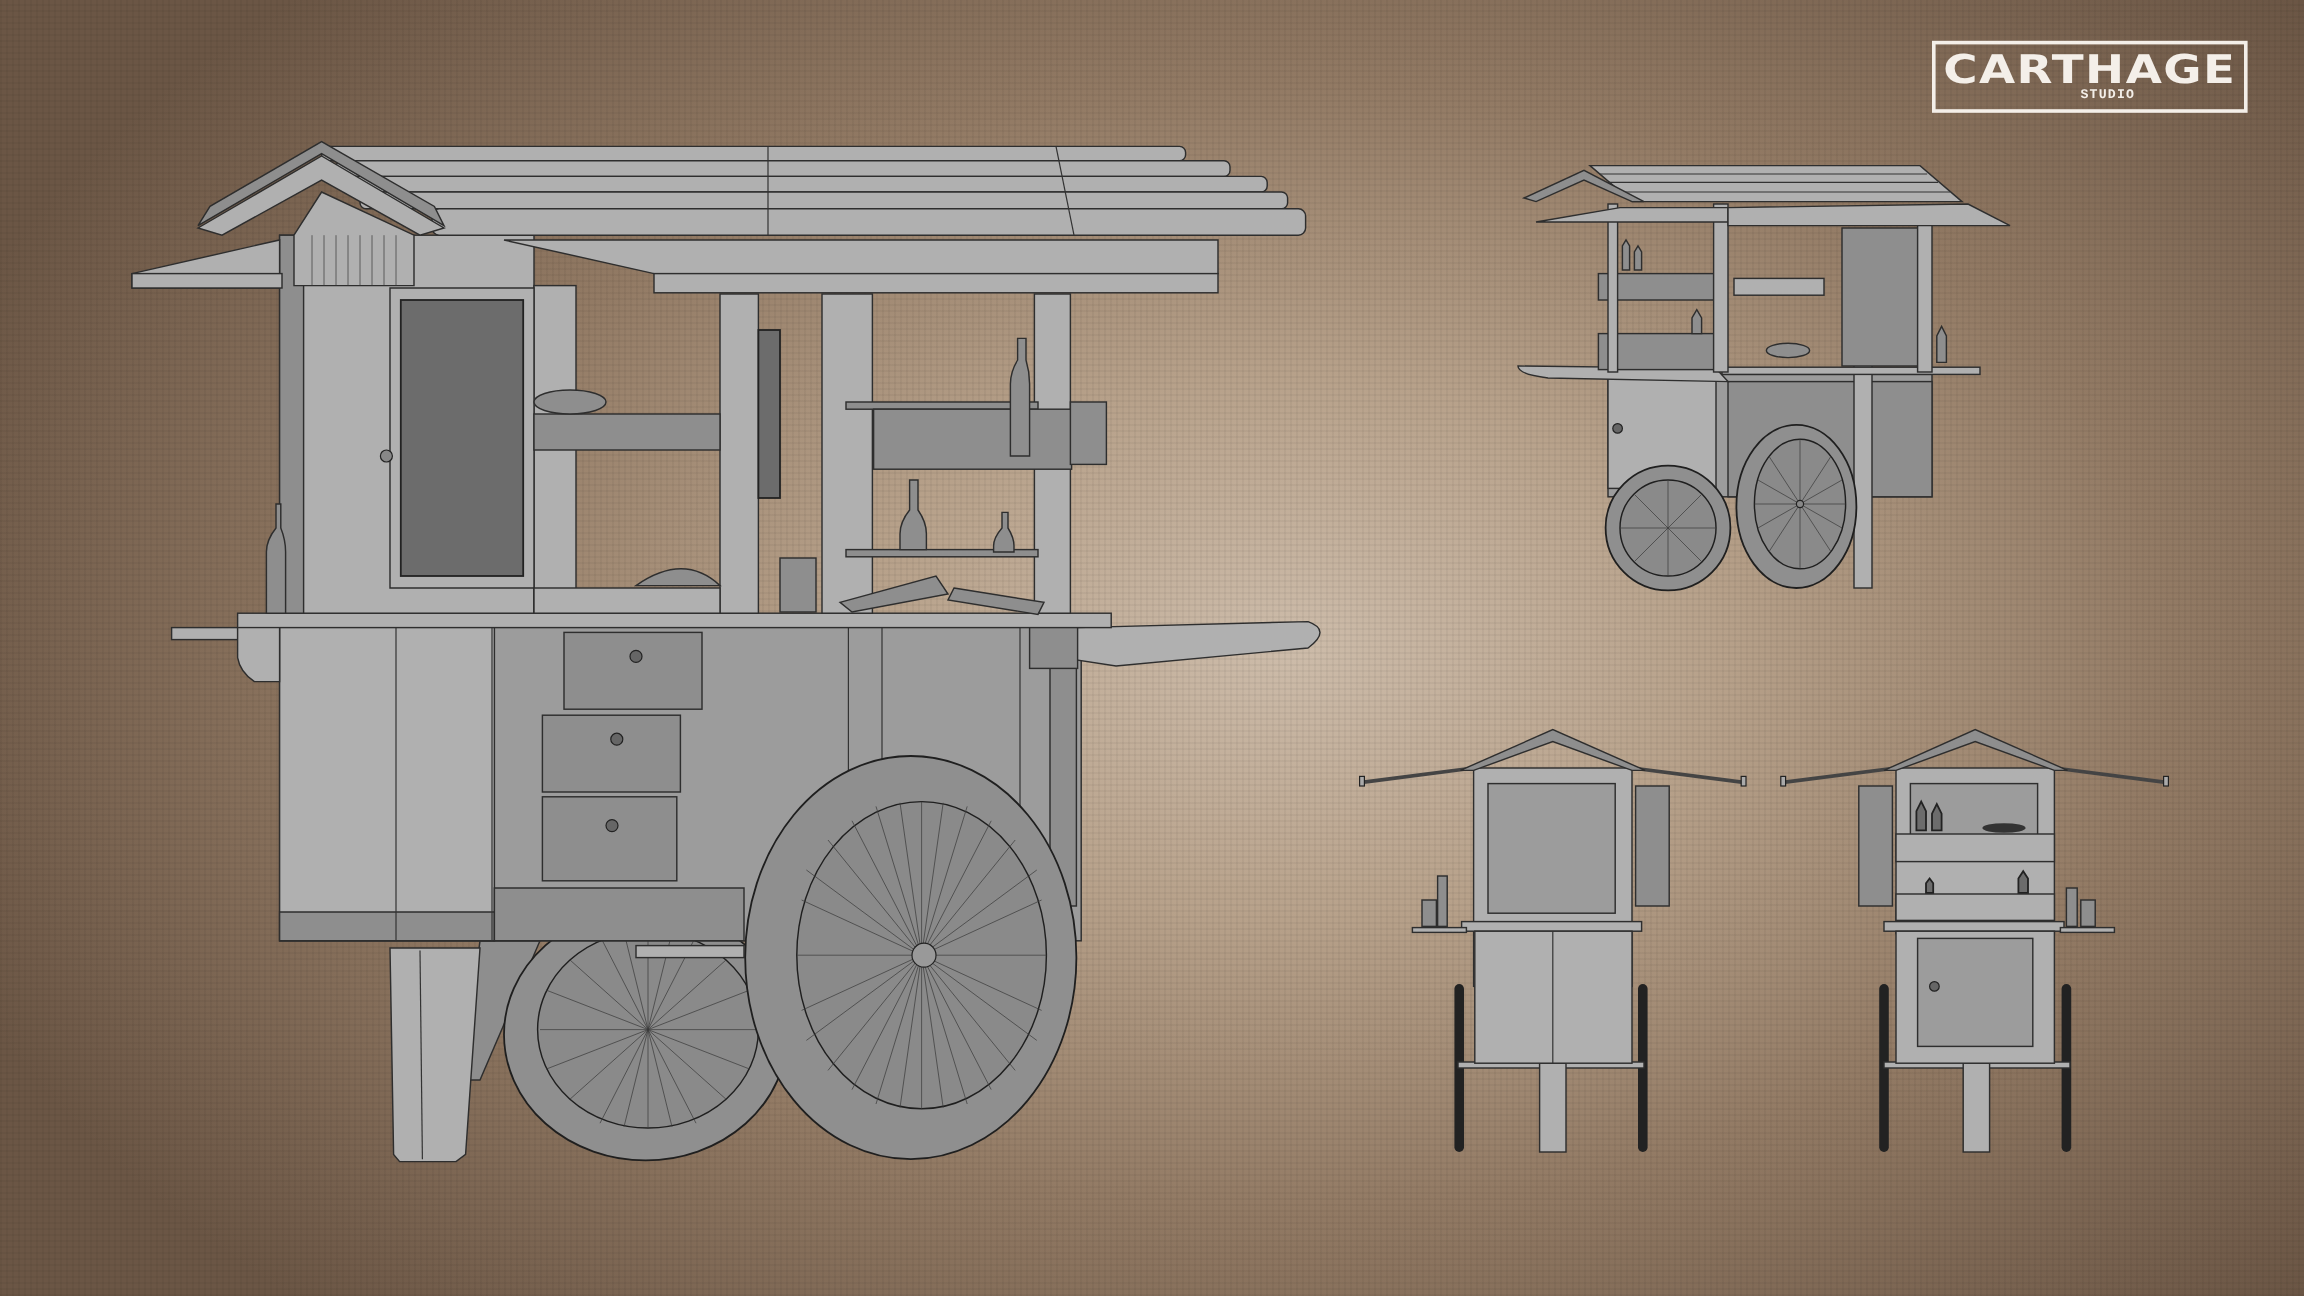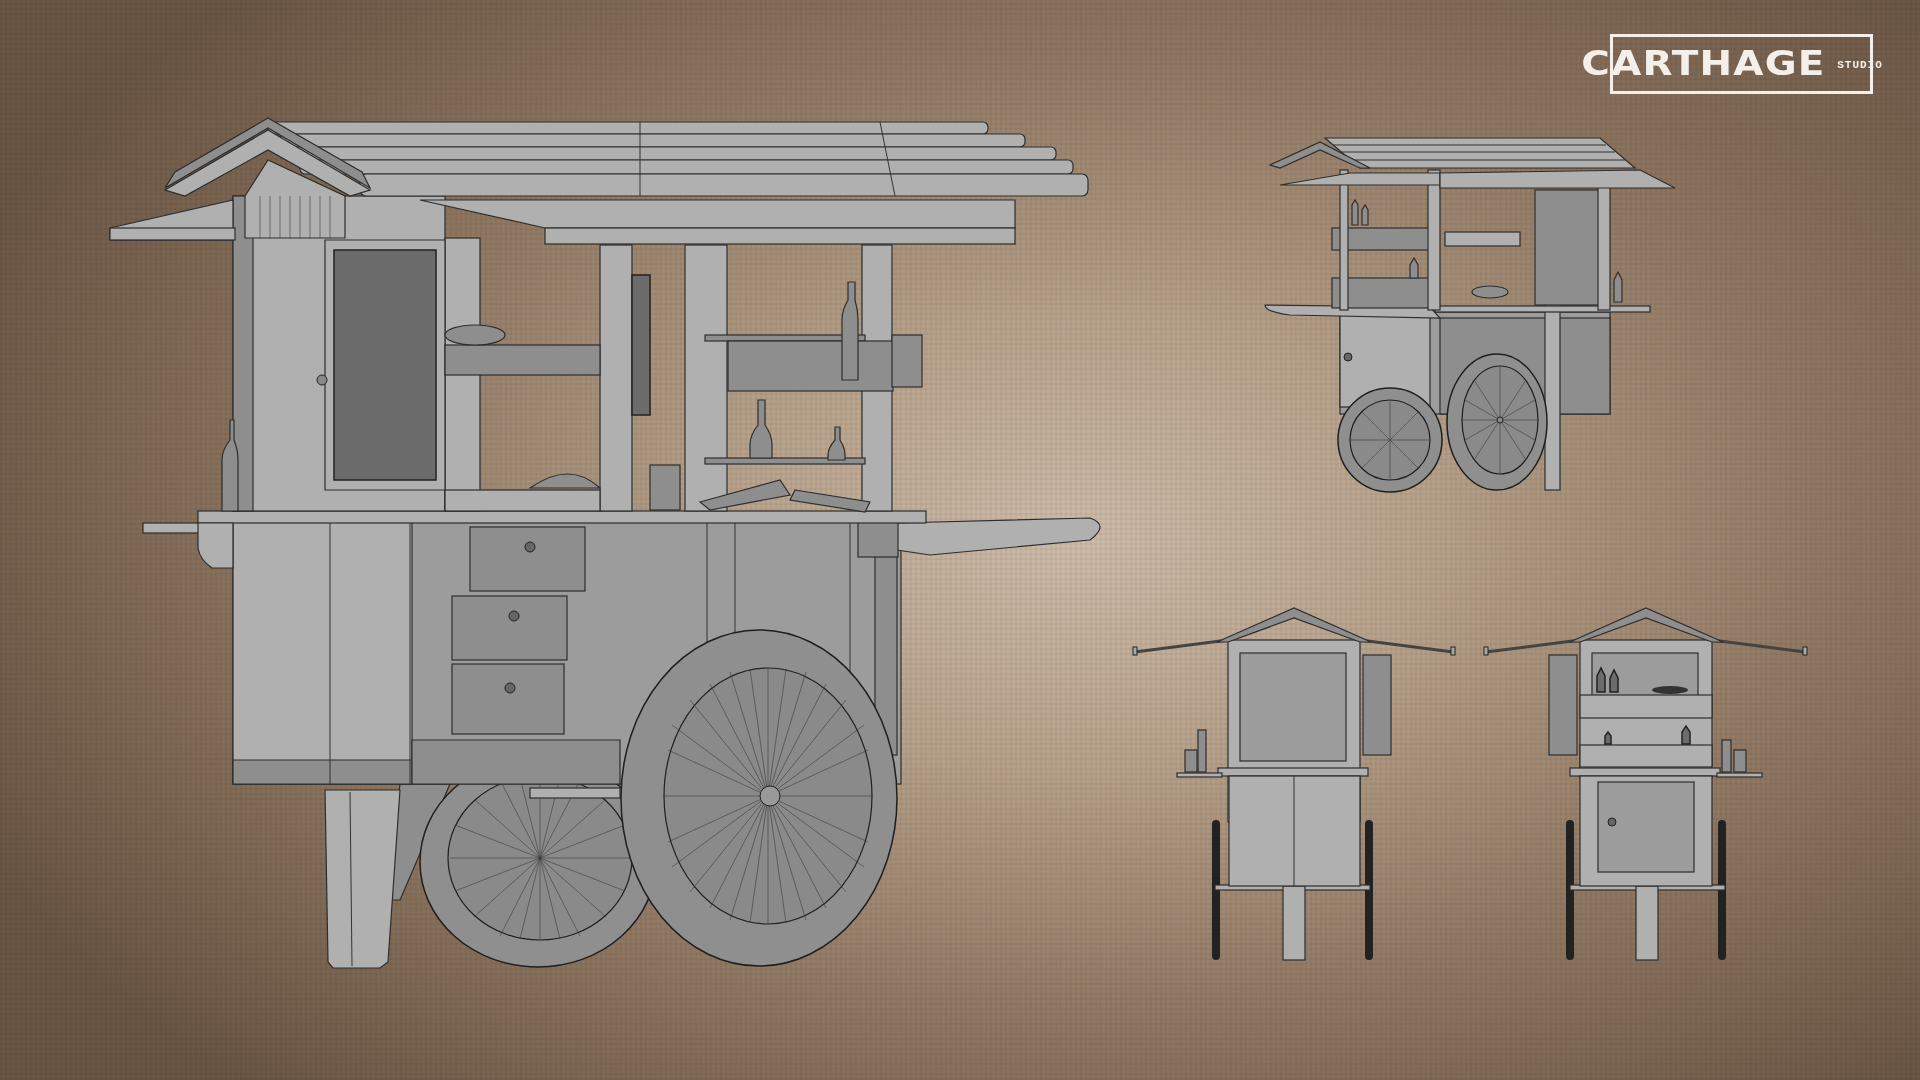--- a/index.html
+++ b/index.html
@@ -11,21 +11,21 @@
   .texture {
     position: absolute; inset: 0;
     background-image:
       repeating-linear-gradient(0deg, rgba(0,0,0,0.04) 0 2px, transparent 2px 5px),
       repeating-linear-gradient(90deg, rgba(0,0,0,0.04) 0 2px, transparent 2px 5px);
     pointer-events: none;
   }
   .logo {
     position: absolute; left: 1610px; top: 34px; width: 263px; height: 60px;
     border: 3px solid #f4efe9; box-sizing: border-box;
-    display: flex; align-items: center; justify-content: center;
+    display: flex; flex-direction: column; align-items: center; justify-content: center;
     color: #f4efe9;
   }
   .logo-title {
     font-family: "DejaVu Sans", sans-serif; font-weight: bold; font-size: 33px;
     letter-spacing: 1px; line-height: 30px; transform: scaleX(1.18);
   }
   .logo-sub {
     font-family: Liberation Mono, monospace; font-weight: bold; font-size: 11px;
     letter-spacing: 1px; line-height: 11px; margin-top: 2px; margin-left: 30px;
   }

